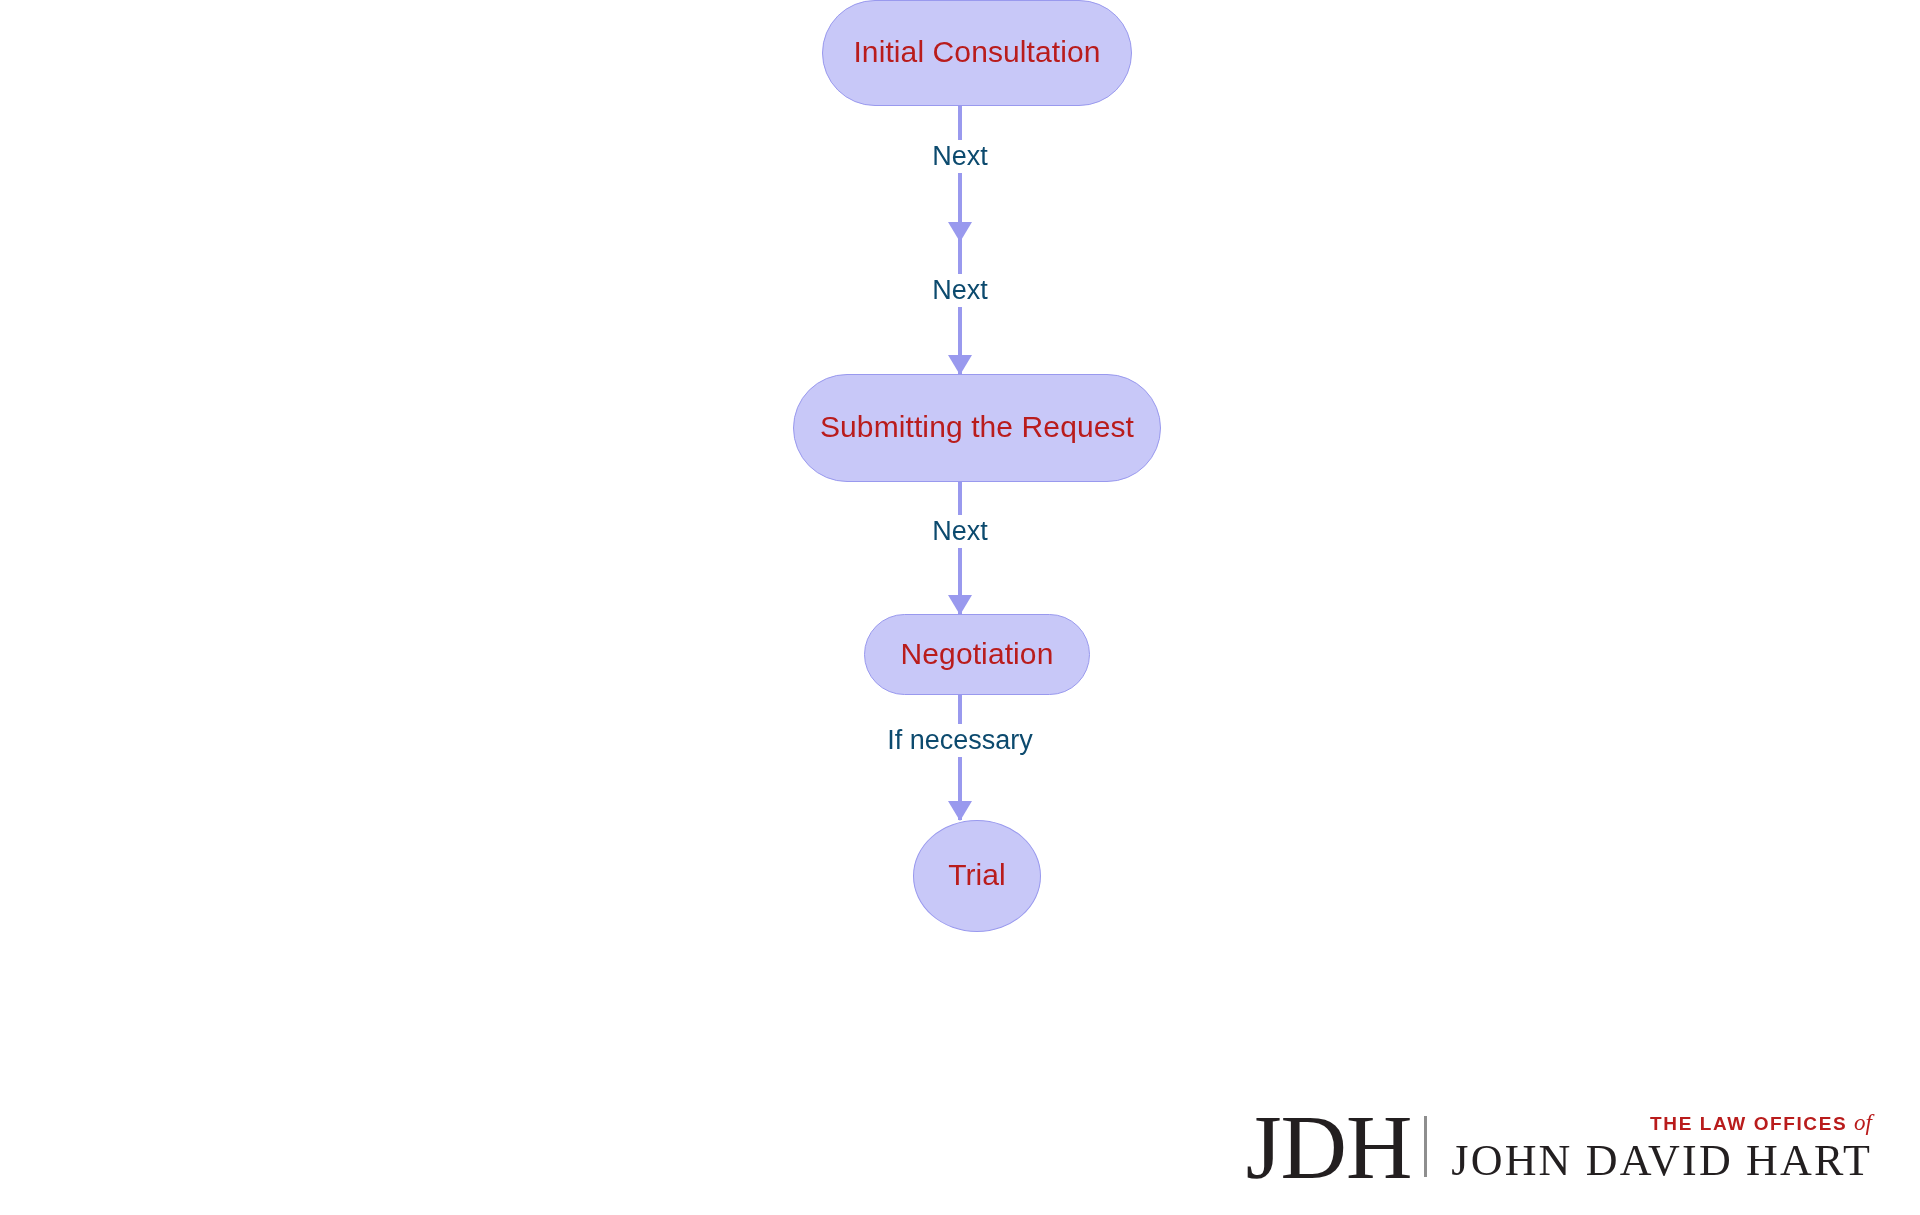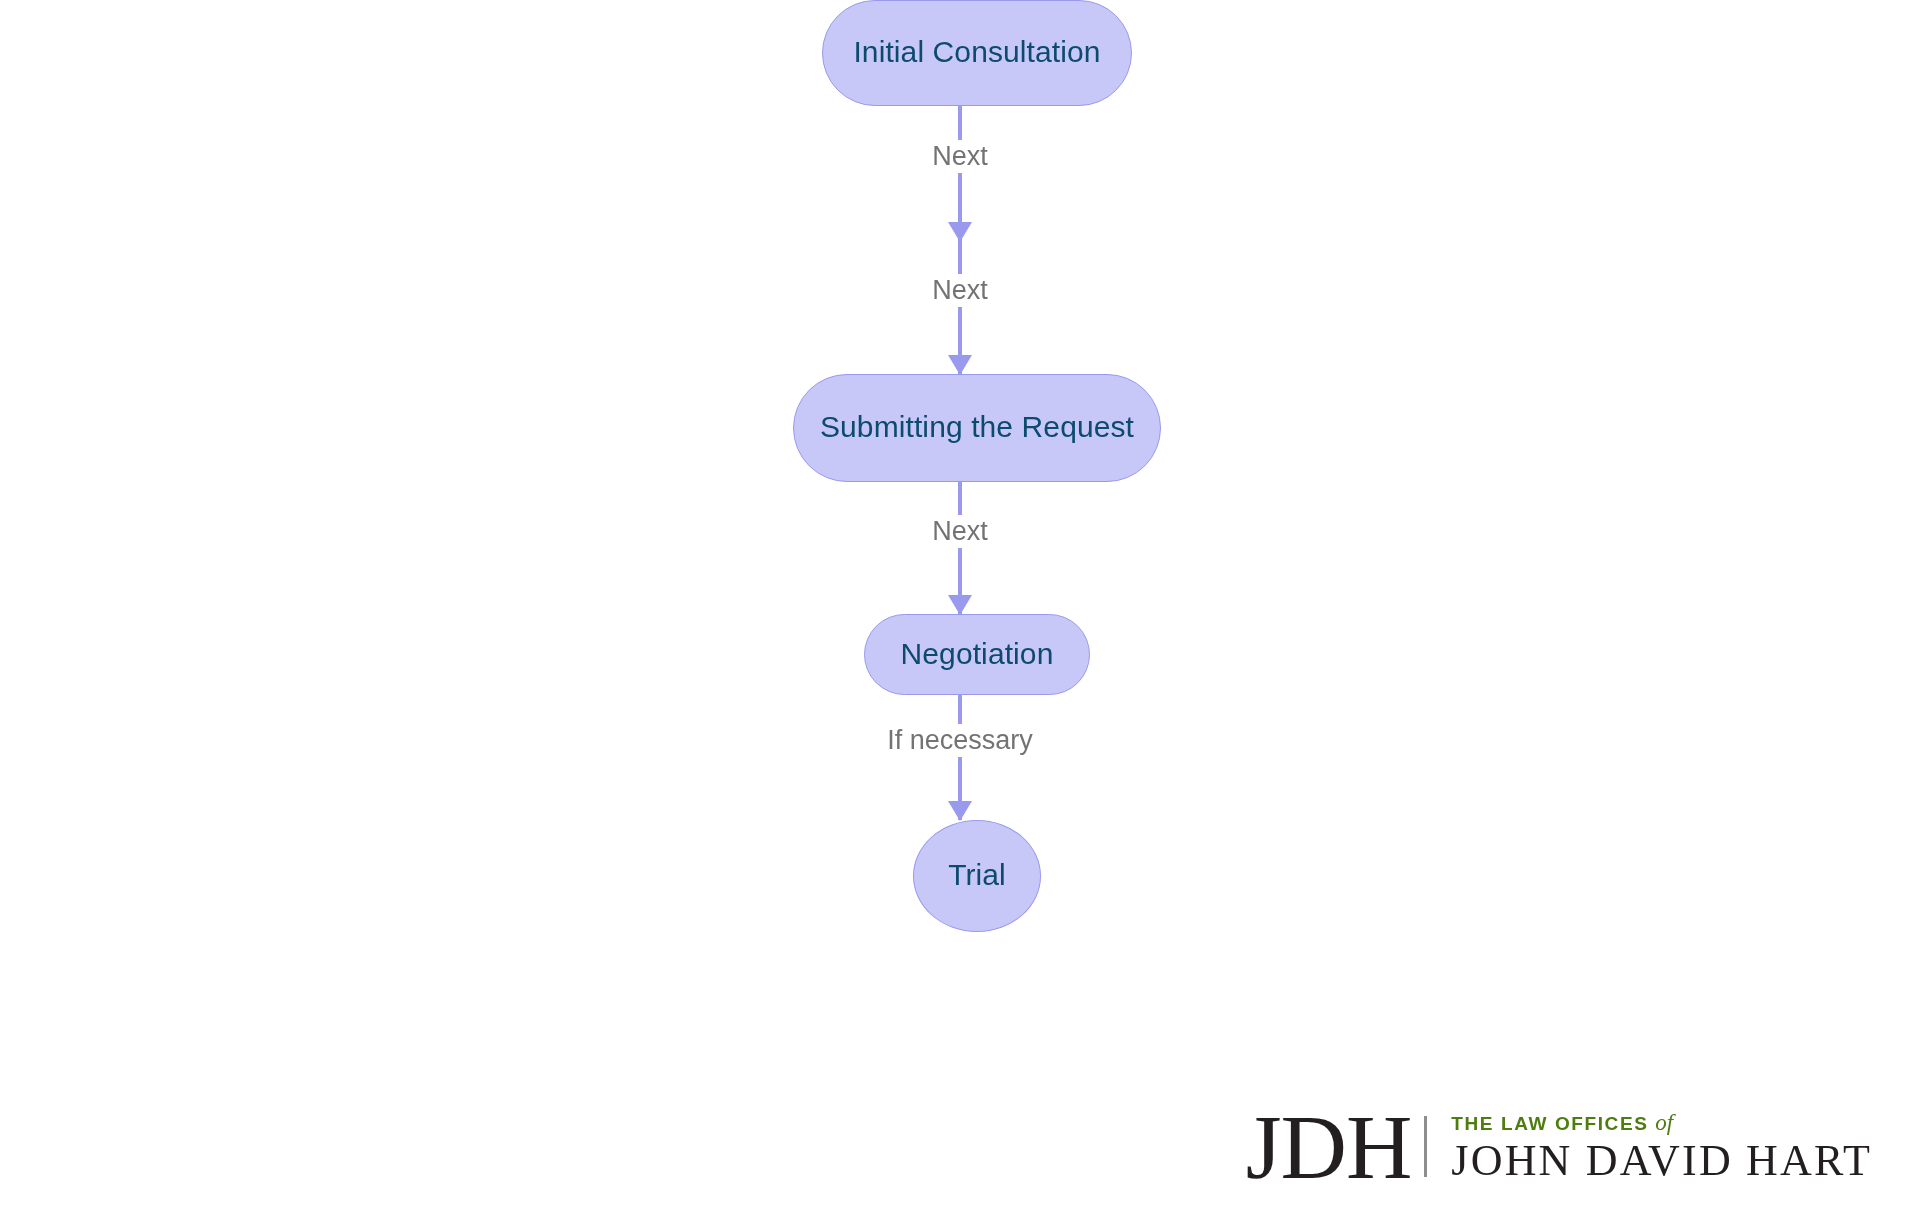--- a/index.html
+++ b/index.html
@@ -37,21 +37,21 @@
   }
 
   
   .node {
     box-sizing: border-box;
     display: flex;
     align-items: center;
     justify-content: center;
     background: #c8c8f8;
     border: 1.6px solid #9999ee;
-    color: #0c4a6e;
+    color: #b91c1c;
     font-size: 30px;
     font-weight: 400;
     letter-spacing: 0.1px;
     white-space: nowrap;
     position: relative;
     z-index: 2;
     margin-left: 34px;
   }
   .node-label {
     display: block;
@@ -97,21 +97,21 @@
     width: 0;
     height: 0;
     border-left: 12px solid transparent;
     border-right: 12px solid transparent;
     border-top: 20px solid #9999ee;
   }
   .conn-label {
     position: relative;
     z-index: 3;
     background: #ffffff;
-    color: #737373;
+    color: #0c4a6e;
     font-size: 27px;
     line-height: 1;
     padding: 3px 7px;
     white-space: nowrap;
     margin-bottom: 34px;
   }
 
   
   #brand-logo {
     position: absolute;
@@ -139,22 +139,23 @@
     padding-left: 24px;
     display: flex;
     flex-direction: column;
     justify-content: center;
   }
   .logo-line-1 {
     font-family: "Liberation Sans", "DejaVu Sans", sans-serif;
     font-size: 19px;
     letter-spacing: 1.6px;
     font-weight: 600;
-    color: #4d7c0f;
-    white-space: nowrap;
+    color: #b91c1c;
+    white-space: nowrap;
+    text-align: right;
   }
   .logo-line-1 .of {
     font-family: "Liberation Serif", "DejaVu Serif", serif;
     font-style: italic;
     font-weight: 400;
     font-size: 23px;
     letter-spacing: 0;
   }
   .logo-line-2 {
     font-family: "Liberation Serif", "DejaVu Serif", serif;

